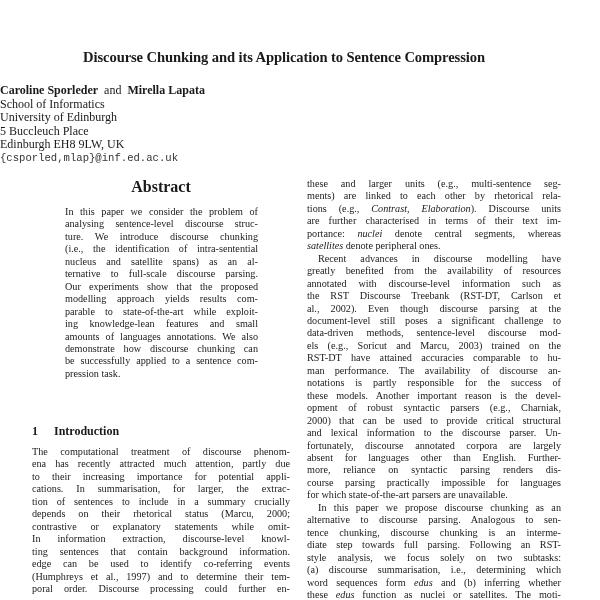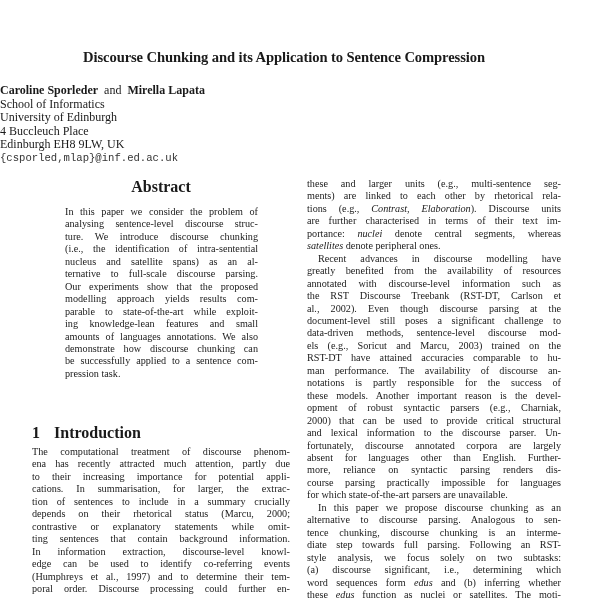--- a/index.html
+++ b/index.html
@@ -20,21 +20,21 @@
   .authors .email { font-family: "Liberation Mono", "DejaVu Sans Mono", monospace; font-size: 10.6px; color: #333; }
   .abstract-head {
     position: absolute; left: 32px; width: 258px; top: 178px;
     text-align: center; font-weight: bold; font-size: 16px;
   }
   .abstract {
     position: absolute; left: 65px; width: 193px; top: 206px;
     font-size: 10.2px; line-height: 12.45px; text-align: justify; hyphens: manual;
   }
   .section-head {
-    position: absolute; left: 32px; top: 424px; font-weight: bold; font-size: 16px;
+    position: absolute; left: 32px; top: 424px; font-weight: bold; font-size: 12px;
   }
   .section-head .num { display: inline-block; width: 22px; }
   .col-left-body {
     position: absolute; left: 32px; width: 258px; top: 446px;
     font-size: 10.2px; line-height: 12.45px; text-align: justify;
   }
   .col-right {
     position: absolute; left: 307px; width: 254px; top: 178px;
     font-size: 10.2px; line-height: 12.45px; text-align: justify;
   }
@@ -48,21 +48,21 @@
 <div class="title">Discourse Chunking and its Application to Sentence Compression</div>
 
 <div class="authors">
   <div class="names">
     <b>Caroline Sporleder</b>
     &nbsp;<span>and</span>&nbsp;
     <b>Mirella Lapata</b>
   </div>
   <div>School of Informatics</div>
   <div>University of Edinburgh</div>
-  <div>4 Buccleuch Place</div>
+  <div>5 Buccleuch Place</div>
   <div>Edinburgh EH8 9LW, UK</div>
   <div class="email">{csporled,mlap}@inf.ed.ac.uk</div>
 </div>
 
 <div class="abstract-head">Abstract</div>
 <div class="abstract" id="abstract-body">
     <span class="line">In this paper we consider the problem of</span>
     <span class="line">analysing sentence-level discourse struc-</span>
     <span class="line">ture. We introduce discourse chunking</span>
     <span class="line">(i.e., the identification of intra-sentential</span>
@@ -82,22 +82,22 @@
   <span class="num">1</span><span>Introduction</span>
 </div>
 <div class="col-left-body" id="intro-body">
     <span class="line">The computational treatment of discourse phenom-</span>
     <span class="line">ena has recently attracted much attention, partly due</span>
     <span class="line">to their increasing importance for potential appli-</span>
     <span class="line">cations. In summarisation, for larger, the extrac-</span>
     <span class="line">tion of sentences to include in a summary crucially</span>
     <span class="line">depends on their rhetorical status (Marcu, 2000;</span>
     <span class="line">contrastive or explanatory statements while omit-</span>
+    <span class="line">In information extraction, discourse-level knowl-</span>
     <span class="line">ting sentences that contain background information.</span>
-    <span class="line">In information extraction, discourse-level knowl-</span>
     <span class="line">edge can be used to identify co-referring events</span>
     <span class="line">(Humphreys et al., 1997) and to determine their tem-</span>
     <span class="line">poral order. Discourse processing could further en-</span>
   </div>
 
 <div class="col-right">
   <div id="rc-p1">
       <span class="line">these and larger units (e.g., multi-sentence seg-</span>
       <span class="line">ments) are linked to each other by rhetorical rela-</span>
       <span class="line">tions (e.g., <i>Contrast</i>, <i>Elaboration</i>). Discourse units</span>
@@ -126,17 +126,17 @@
       <span class="line">more, reliance on syntactic parsing renders dis-</span>
       <span class="line">course parsing practically impossible for languages</span>
       <span class="line last">for which state-of-the-art parsers are unavailable.</span>
     </div>
   <div id="rc-p3">
       <span class="line" style="text-indent: 11px;">In this paper we propose discourse chunking as an</span>
       <span class="line">alternative to discourse parsing. Analogous to sen-</span>
       <span class="line">tence chunking, discourse chunking is an interme-</span>
       <span class="line">diate step towards full parsing. Following an RST-</span>
       <span class="line">style analysis, we focus solely on two subtasks:</span>
-      <span class="line">(a) discourse significant, i.e., determining which</span>
+      <span class="line">(a) discourse summarisation, i.e., determining which</span>
       <span class="line">word sequences form <i>edus</i> and (b) inferring whether</span>
       <span class="line">these <i>edus</i> function as nuclei or satellites. The moti-</span>
     </div>
 </div>
 
 </body></html>

